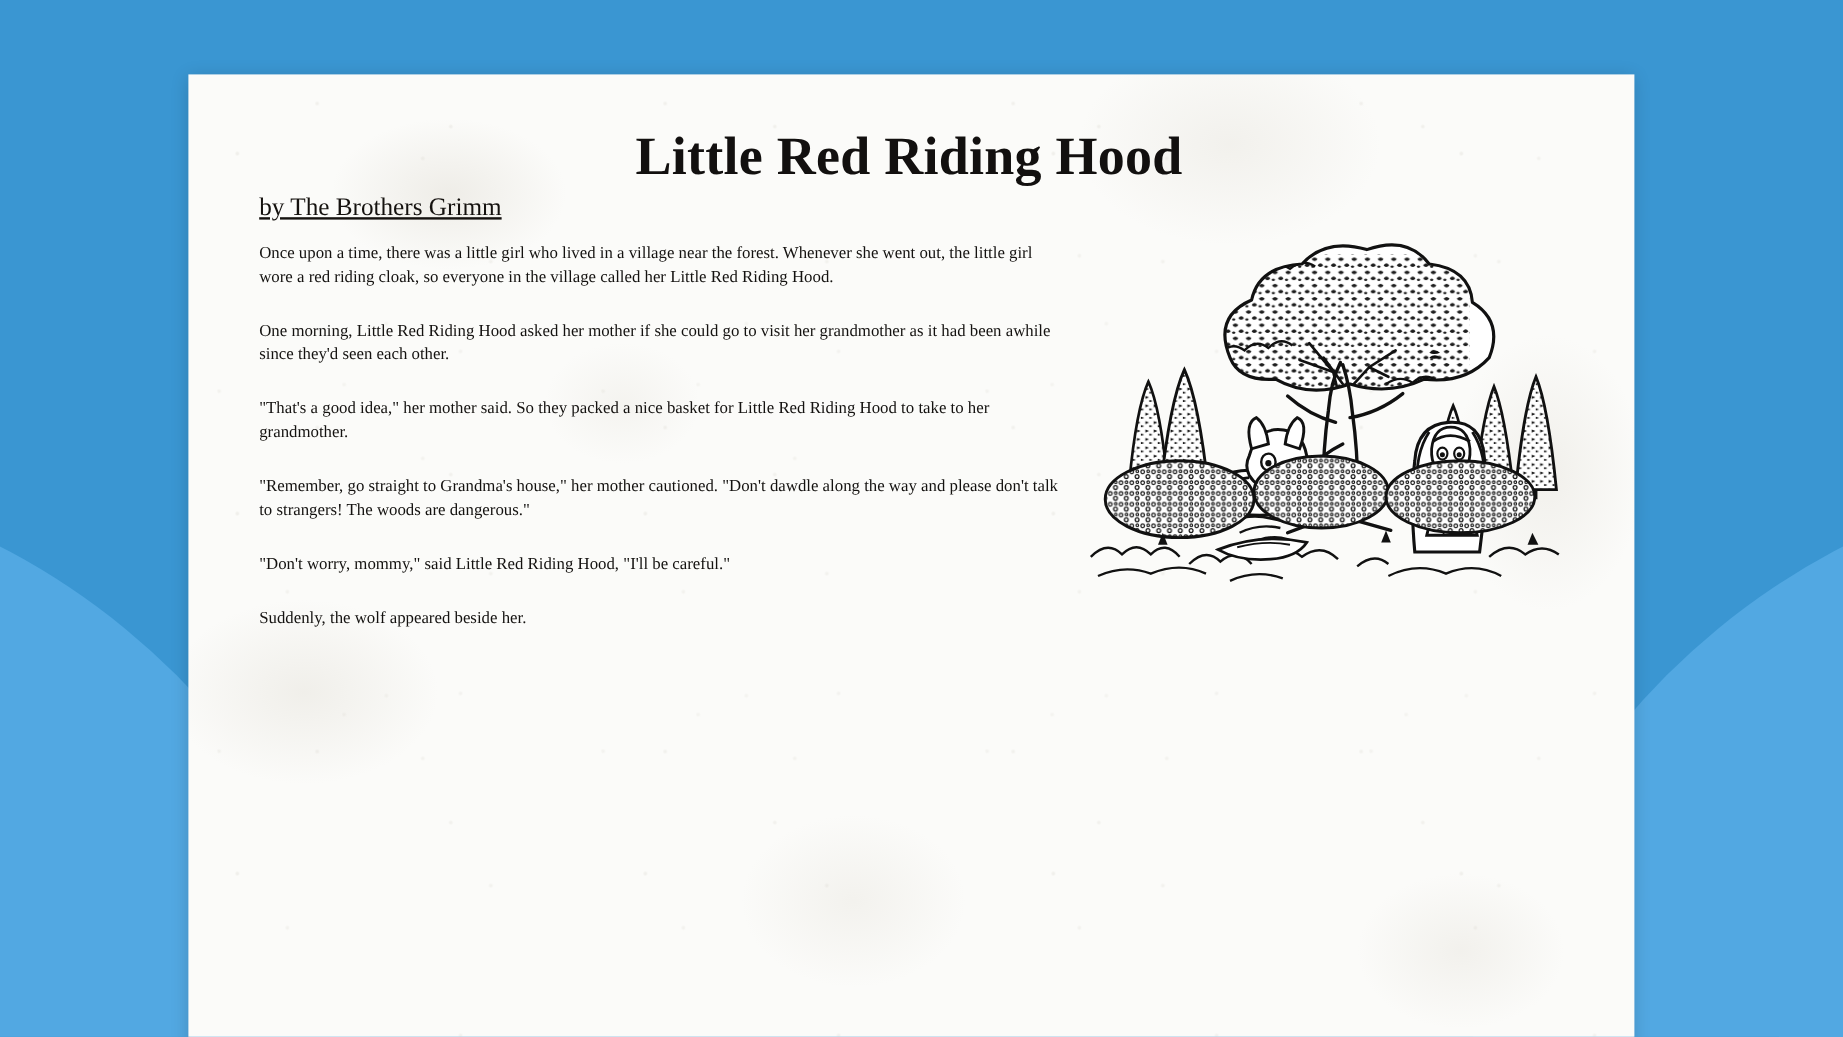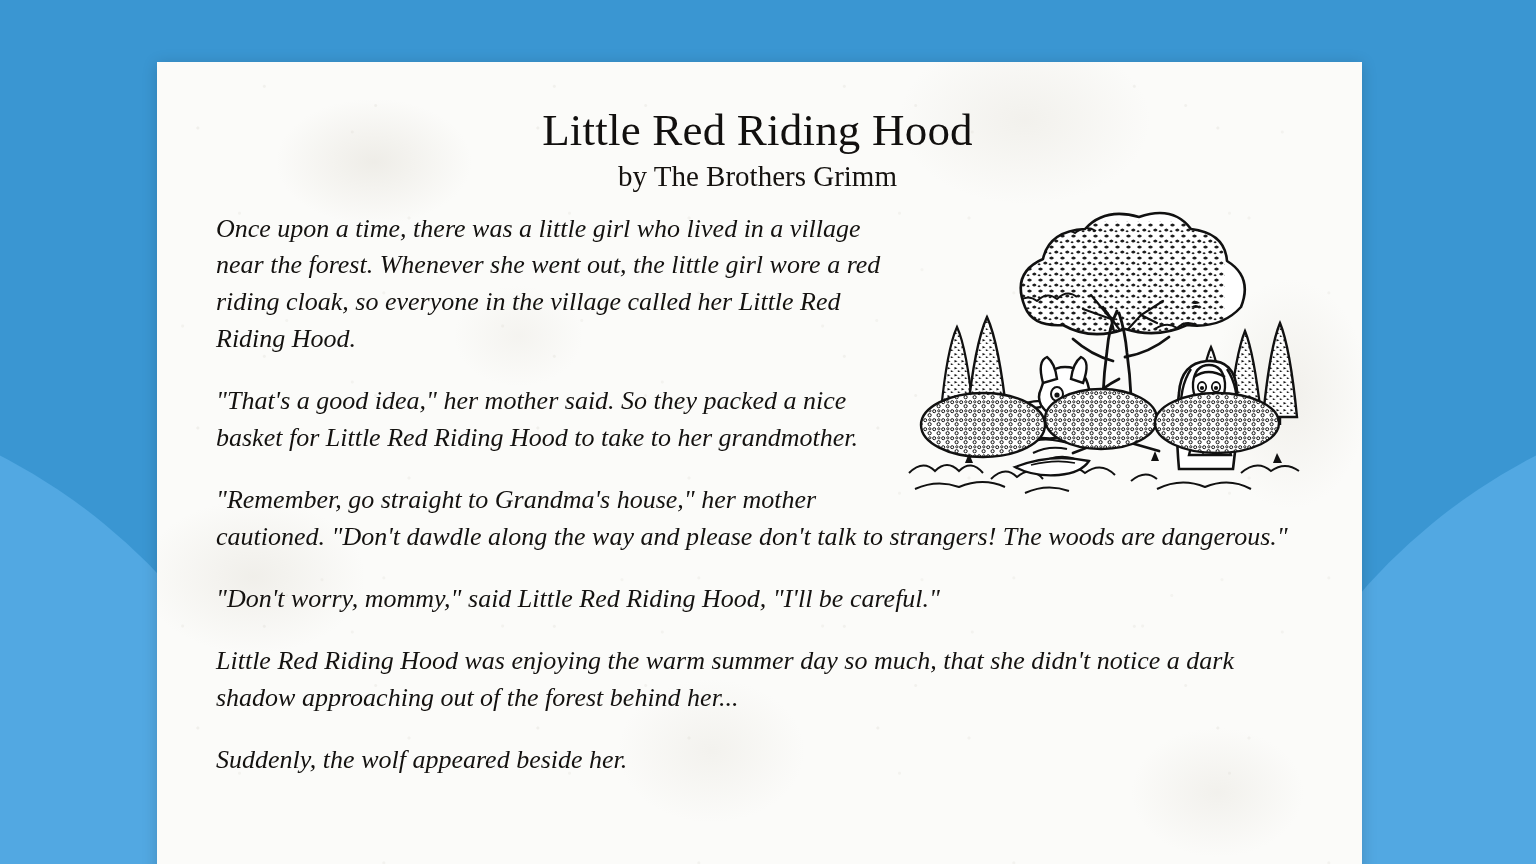--- a/index.html
+++ b/index.html
@@ -91,46 +91,46 @@
     position: relative;
     z-index: 2;
     padding: 45px 63px 0 59px;
   }
 
   
   #title {
     margin: 0;
     text-align: center;
     font-size: 45px;
-    font-weight: 400;
+    font-weight: 700;
     letter-spacing: 0.2px;
     line-height: 1.06;
     color: #12100f;
   }
   #byline {
     margin: 6px 0 0 0;
-    text-align: center;
-    font-size: 29px;
+    text-align: left;
+    font-size: 21px;
     font-weight: 400;
     line-height: 1.1;
     color: #15120f;
+    text-decoration: underline;
   }
 
   
   #body-copy {
     margin-top: 18px;
     color: #141210;
   }
   .para {
     margin: 0 0 25px 0;
-    font-size: 26px;
+    font-size: 14px;
     line-height: 1.42;
     color: #141210;
     text-rendering: optimizeLegibility;
-    font-style: italic;
   }
   .para:last-child { margin-bottom: 0; }
 
   
   #illustration {
     float: right;
     width: 402px;
     height: 290px;
     margin: 0 -8px 4px 20px;
     shape-outside: inset(0);
@@ -375,21 +375,21 @@
           </g>
 
           <g>
             <path d="M110 256 q36 -14 74 -6 q-8 12 -30 14 q-26 2 -44 -8 Z" fill="#fff" stroke="#111" stroke-width="2.3"></path>
             <path d="M126 254 q24 -6 44 -2" fill="none" stroke="#111" stroke-width="1.6"></path>
           </g>
         </svg>
       </div>
 
       <p class="para">Once upon a time, there was a little girl who lived in a village near the forest. Whenever she went out, the little girl wore a red riding cloak, so everyone in the village called her Little Red Riding Hood.</p>
+      <p class="para">One morning, Little Red Riding Hood asked her mother if she could go to visit her grandmother as it had been awhile since they'd seen each other.</p>
       <p class="para">"That's a good idea," her mother said. So they packed a nice basket for Little Red Riding Hood to take to her grandmother.</p>
       <p class="para">"Remember, go straight to Grandma's house," her mother cautioned. "Don't dawdle along the way and please don't talk to strangers! The woods are dangerous."</p>
       <p class="para">"Don't worry, mommy," said Little Red Riding Hood, "I'll be careful."</p>
-      <p class="para">Little Red Riding Hood was enjoying the warm summer day so much, that she didn't notice a dark shadow approaching out of the forest behind her...</p>
       <p class="para">Suddenly, the wolf appeared beside her.</p>
 
     </div>
   </div>
 </div>
 
 </body></html>

